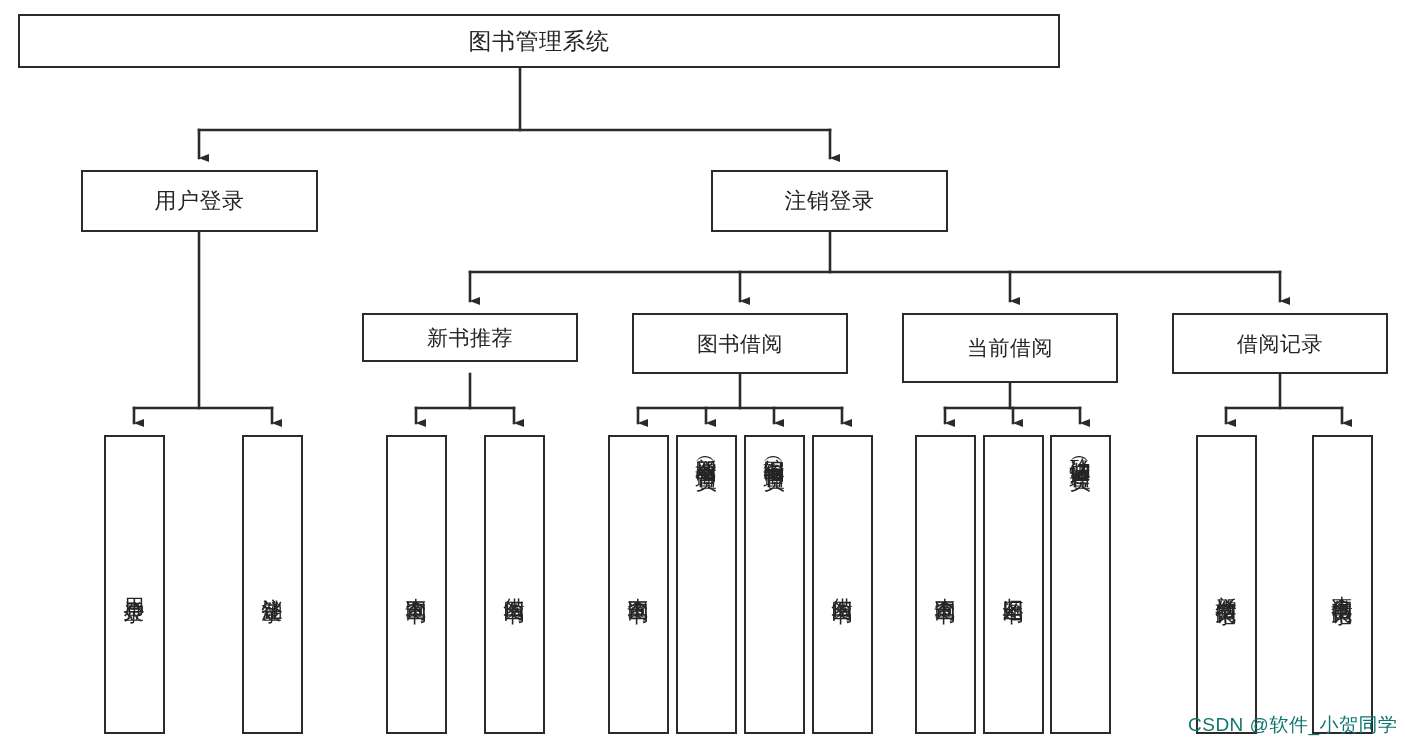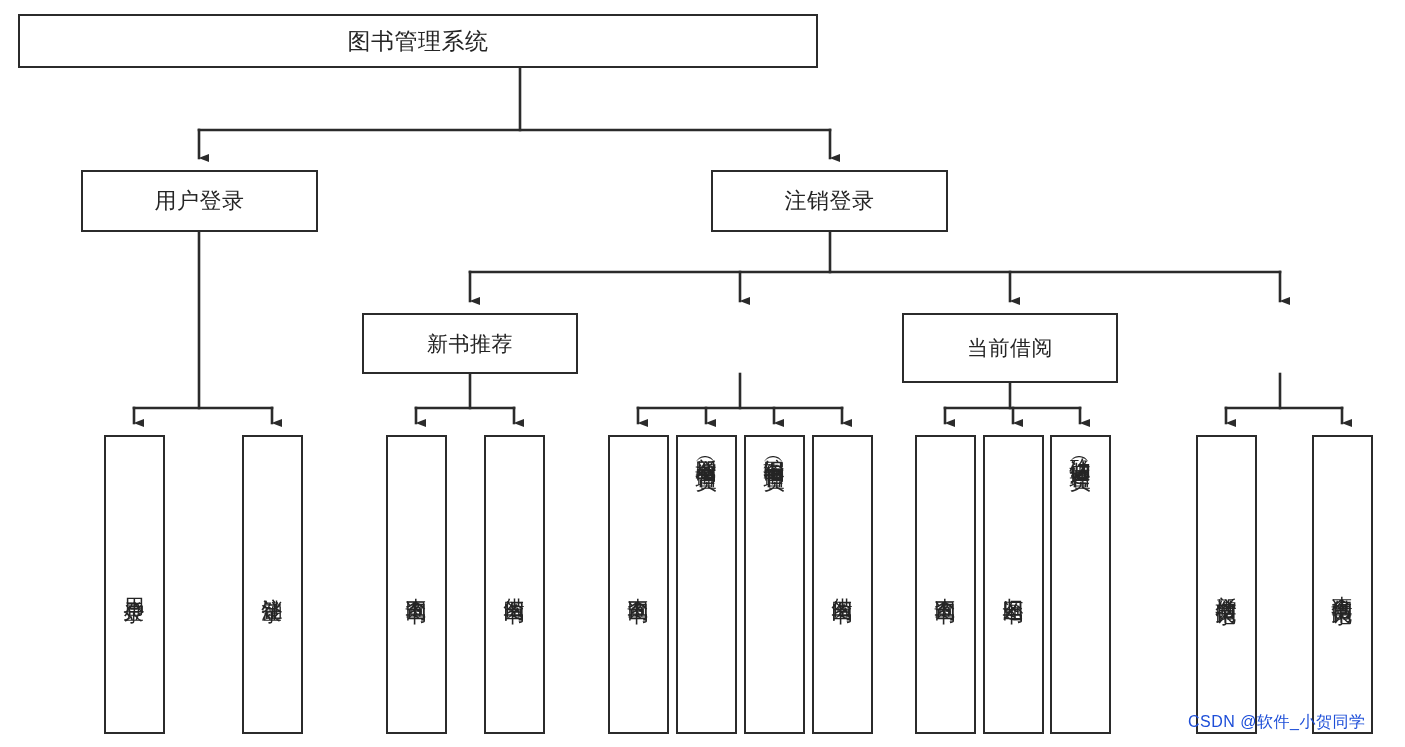--- a/index.html
+++ b/index.html
@@ -56,22 +56,22 @@
     line-height: 1;
     letter-spacing: 2px;
     white-space: nowrap;
   }
   .leaf-center .node-label { margin-top: auto; margin-bottom: auto; }
   .leaf-top .node-label { margin-top: 4px; margin-bottom: auto; }
   .watermark {
     position: absolute;
     left: 1188px;
     top: 712px;
-    font-size: 16px;
-    color: #1d4ed8;
+    font-size: 19px;
+    color: #0f766e;
     white-space: nowrap;
     letter-spacing: 0.5px;
   }
 </style>
 </head>
 <body>
 
 <div id="diagram-root">
 
   <svg class="flow" viewBox="0 0 1405 747" preserveAspectRatio="none">
@@ -120,36 +120,42 @@
       <path d="M 1013 408 L 1013 423" marker-end="url(#arrow)"></path>
       <path d="M 1080 408 L 1080 423" marker-end="url(#arrow)"></path>
 
       <path d="M 1280 374 L 1280 408"></path>
       <path d="M 1226 408 L 1342 408"></path>
       <path d="M 1226 408 L 1226 423" marker-end="url(#arrow)"></path>
       <path d="M 1342 408 L 1342 423" marker-end="url(#arrow)"></path>
     </g>
   </svg>
 
-  <div class="node-box node-root" style="left:18px; top:14px; width:800px; height:54px;font-family:Liberation Serif, serif;">
+  <div class="node-box node-root" style="left:18px; top:14px; width:1042px; height:54px;font-family:Liberation Serif, serif;">
     <span class="node-label">图书管理系统</span>
   </div>
 
   <div class="node-box node-l2" style="left:81px; top:170px; width:237px; height:62px;">
     <span class="node-label">用户登录</span>
   </div>
   <div class="node-box node-l2" style="left:711px; top:170px; width:237px; height:62px;">
     <span class="node-label">注销登录</span>
   </div>
 
-  <div class="node-box node-l3" style="left:362px; top:313px; width:216px; height:61px;">
+  <div class="node-box node-l3" style="left:362px; top:313px; width:216px; height:49px;">
     <span class="node-label">新书推荐</span>
+  </div>
+  <div class="node-box node-l3" style="left:632px; top:313px; width:216px; height:61px;">
+    <span class="node-label">图书借阅</span>
   </div>
   <div class="node-box node-l3" style="left:902px; top:313px; width:216px; height:70px;">
     <span class="node-label">当前借阅</span>
+  </div>
+  <div class="node-box node-l3" style="left:1172px; top:313px; width:216px; height:61px;">
+    <span class="node-label">借阅记录</span>
   </div>
 
   <div class="node-box node-leaf leaf-center" style="left:104px; top:435px; width:61px; height:299px;">
     <span class="node-label">用户登录</span>
   </div>
   <div class="node-box node-leaf leaf-center" style="left:242px; top:435px; width:61px; height:299px;">
     <span class="node-label">注销登录</span>
   </div>
   <div class="node-box node-leaf leaf-center" style="left:386px; top:435px; width:61px; height:299px;">
     <span class="node-label">查询图书</span>

